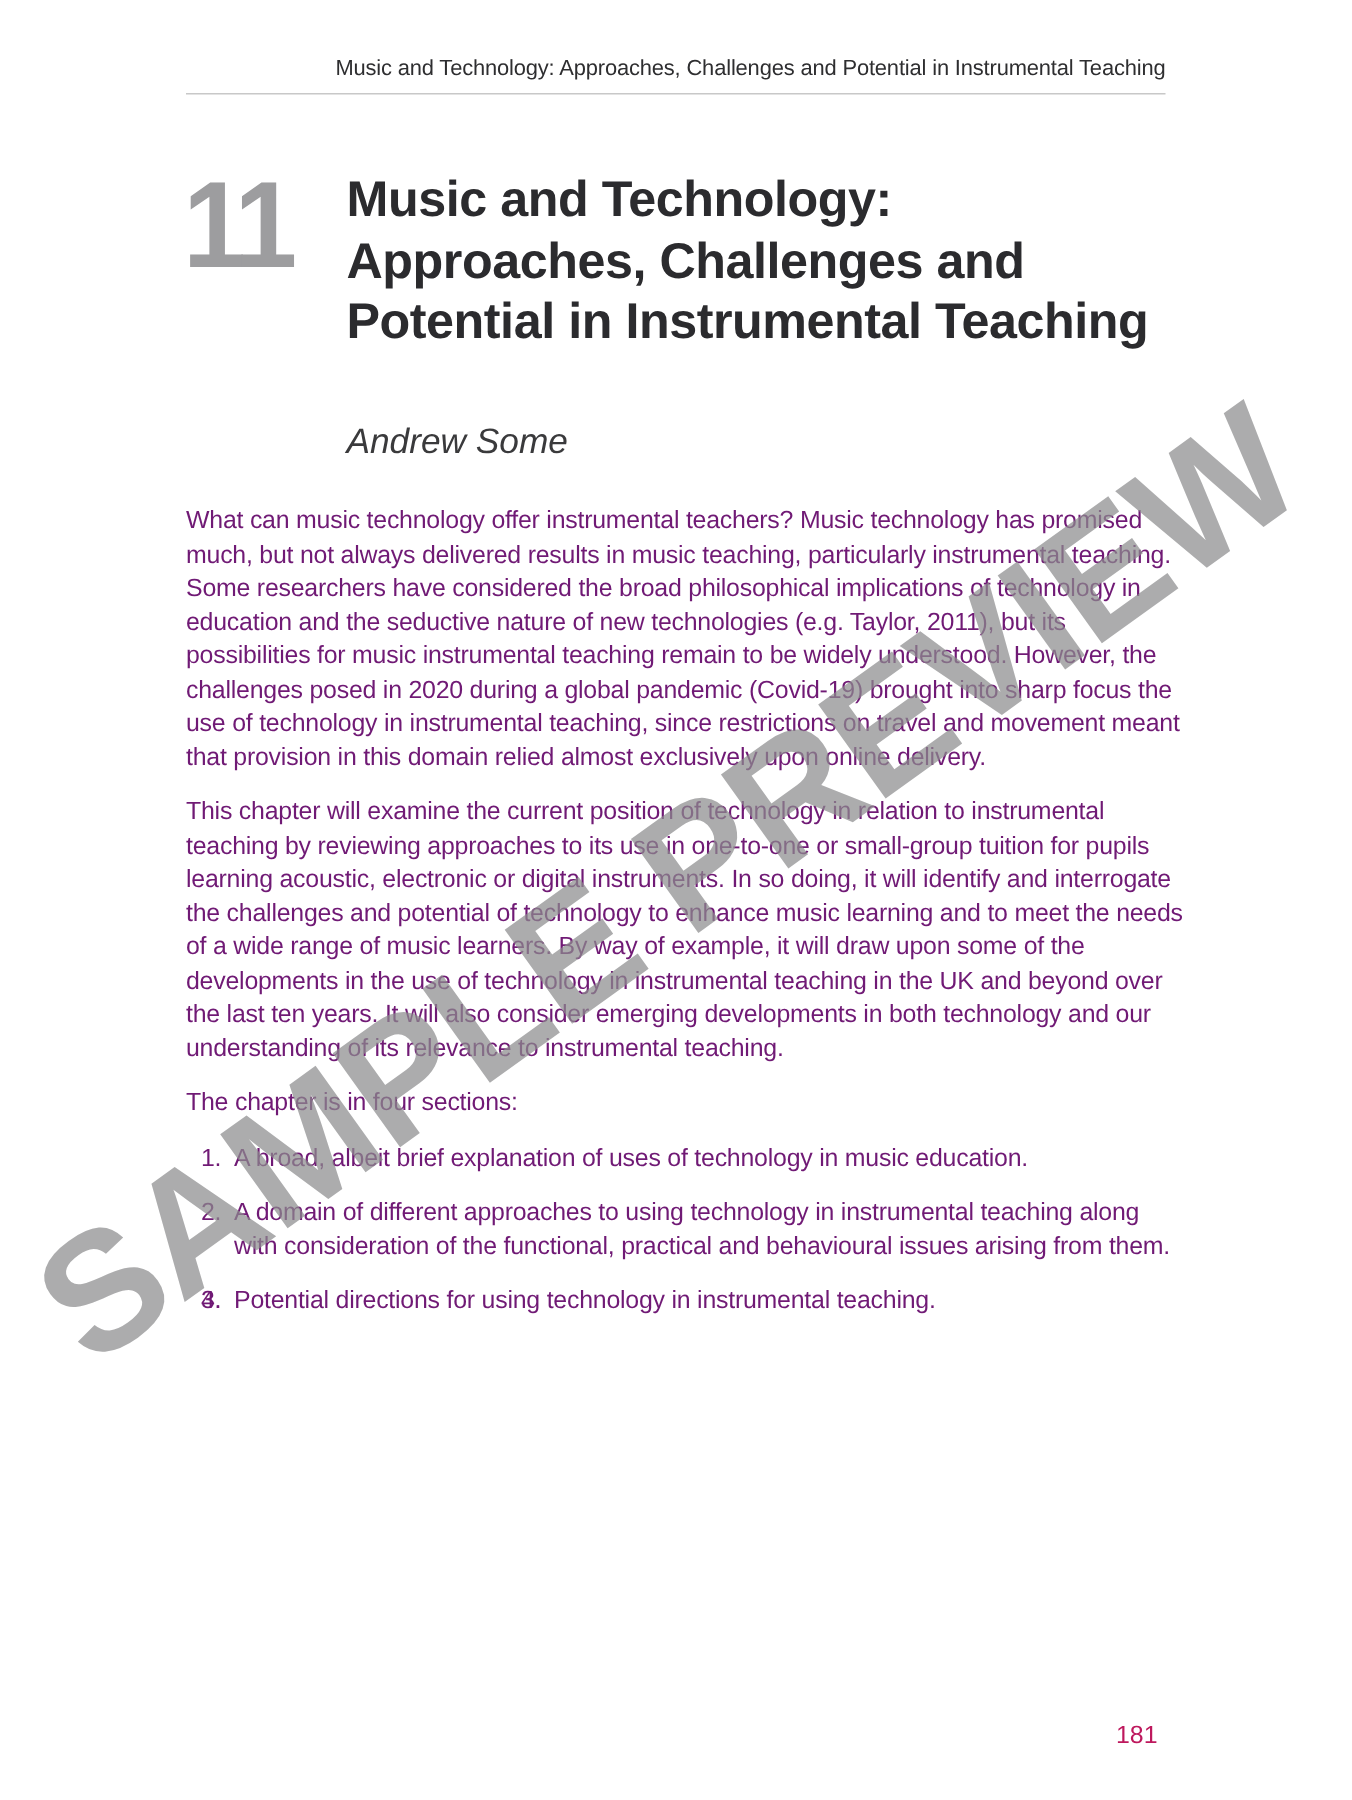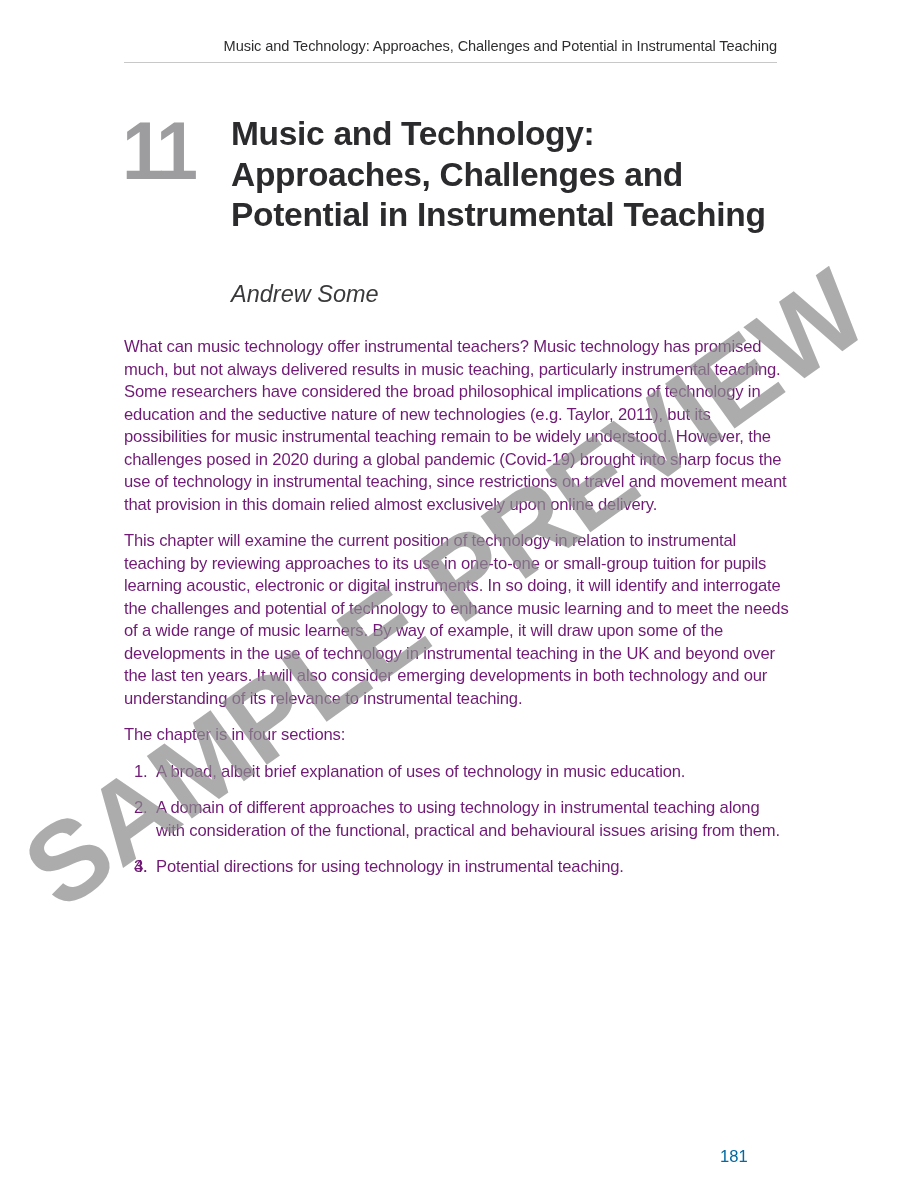--- a/index.html
+++ b/index.html
@@ -103,24 +103,24 @@
       font-size: 112px;
       font-weight: bold;
       color: rgba(140, 140, 142, 0.72);
       white-space: nowrap;
       letter-spacing: -1px;
       pointer-events: none;
       line-height: 1;
     }
     .page-number {
       position: absolute;
-      left: 720px;
+      left: 744px;
       top: 1147px;
       font-size: 16.6px;
-      color: #0369a1;
+      color: #be185d;
     }
   </style>
 </head>
 <body>
 
 <div class="running-header">Music and Technology: Approaches, Challenges and Potential in Instrumental Teaching</div>
 <div class="header-rule"></div>
 
 <div class="chapter-number">11</div>
 <h1 class="chapter-title">Music and Technology: Approaches, Challenges and Potential in Instrumental Teaching</h1>

